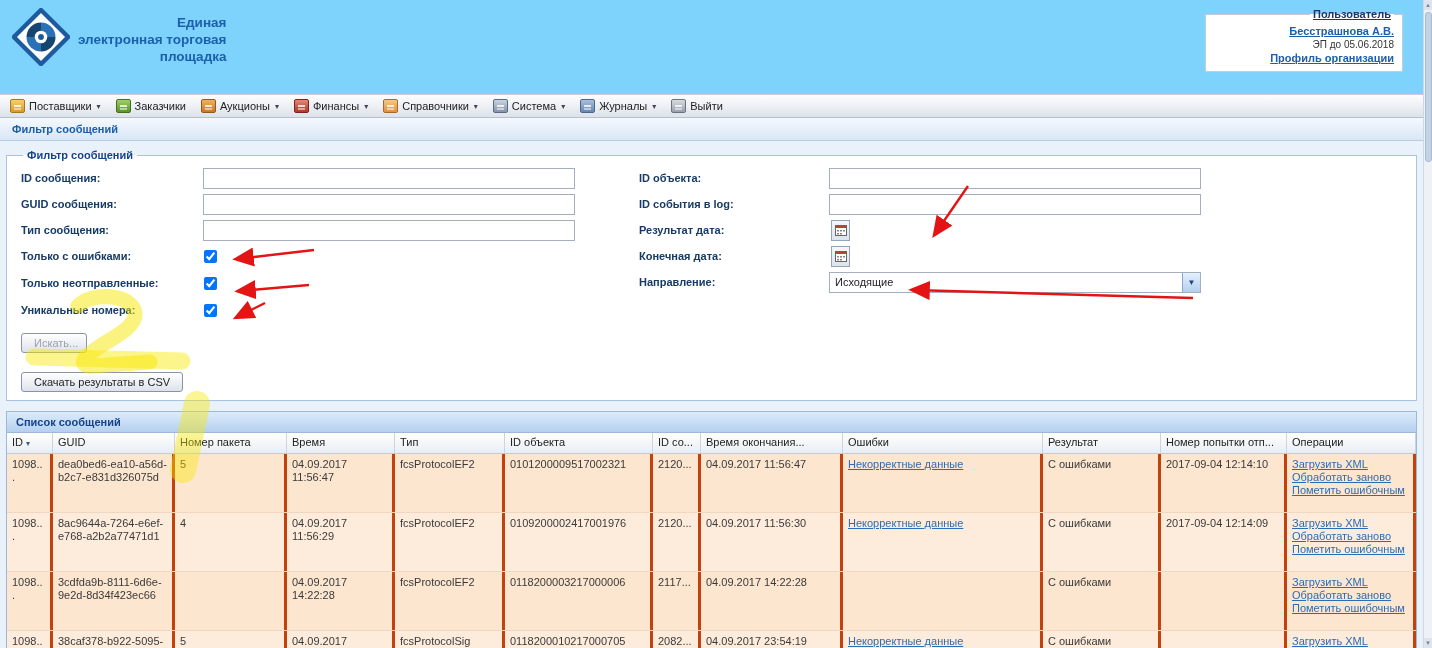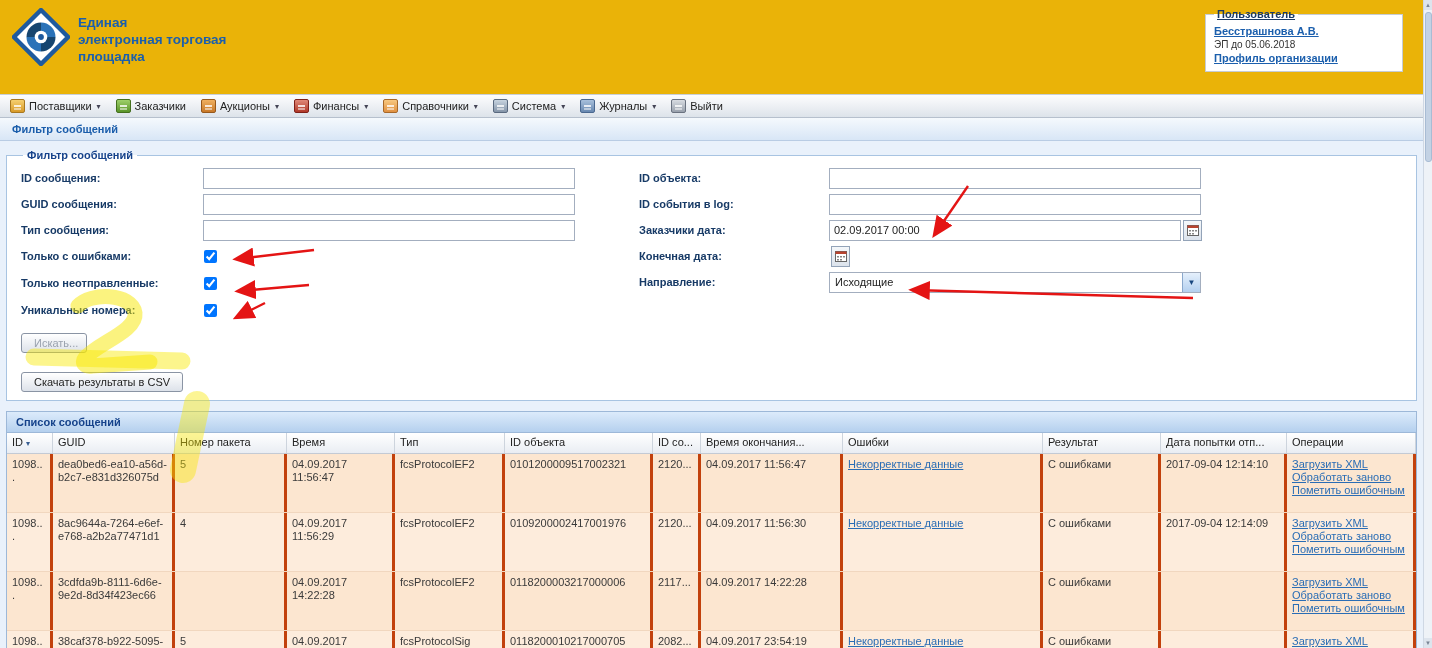--- a/index.html
+++ b/index.html
@@ -2,21 +2,21 @@
 <html><head>
 <meta charset="utf-8">
 <style>
   * { box-sizing: border-box; margin: 0; padding: 0; }
   html, body { width: 1432px; height: 648px; overflow: hidden;
     font-family: "Liberation Sans", sans-serif; font-size: 11px; background: #fff; color: #222; }
   .page { position: relative; width: 1432px; height: 648px; overflow: hidden; }
   .main-col { position: absolute; left: 0; top: 0; width: 1423px; height: 648px; }
 
   
-  .header { position: relative; height: 94px; background: #eab308; }
+  .header { position: relative; height: 94px; background: #7dd3fc; text-align: right; }
   .logo { position: absolute; left: 12px; top: 8px; width: 58px; height: 58px; }
   .brand { position: absolute; left: 78px; top: 14px; color: #1b5fad; font-weight: bold;
     font-size: 13.5px; line-height: 17px; white-space: pre-line; }
   .userbox { position: absolute; right: 20px; top: 8px; width: 198px; border: 1px solid #c6ccd4;
     background: #fff; padding: 4px 8px 6px; }
   .userbox legend { font-weight: bold; color: #1a3a66; padding: 0 3px; margin-left: 0; text-decoration: underline; }
   .userlink { display: block; color: #1b5fad; font-weight: bold; text-decoration: underline;
     cursor: pointer; line-height: 14px; }
   .usercert { display: block; color: #333; font-size: 10px; line-height: 13px; }
 
@@ -233,22 +233,21 @@
           <div class="fcol-right">
             <div class="frow">
               <label>ID объекта:</label>
               <input class="tinput" type="text" style="">
             </div>
             <div class="frow">
               <label>ID события в log:</label>
               <input class="tinput" type="text" style="">
             </div>
             <div class="frow">
-              <label>Заказчики дата:</label>
-              <input class="tinput dateinput" type="text" value="02.09.2017 00:00" style="">
+              <label>Результат дата:</label>
               <button class="cal-btn">
                 <svg width="12" height="12" viewBox="0 0 12 12">
                     <rect x="0.5" y="1.5" width="11" height="10" fill="#fff" stroke="#666"></rect>
                     <rect x="0.5" y="1.5" width="11" height="2.5" fill="#b8432f"></rect>
                     <g fill="#888">
                       <rect x="2" y="6" width="2" height="1.5"></rect>
                       <rect x="5" y="6" width="2" height="1.5"></rect>
                       <rect x="8" y="6" width="2" height="1.5"></rect>
                       <rect x="2" y="9" width="2" height="1.5"></rect>
                       <rect x="5" y="9" width="2" height="1.5"></rect>
@@ -291,21 +290,21 @@
           <div class="gh-cell"><span>ID</span><span class="sort-ic">▾</span></div>
           <div class="gh-cell">GUID</div>
           <div class="gh-cell">Номер пакета</div>
           <div class="gh-cell">Время</div>
           <div class="gh-cell">Тип</div>
           <div class="gh-cell">ID объекта</div>
           <div class="gh-cell">ID со...</div>
           <div class="gh-cell">Время окончания...</div>
           <div class="gh-cell">Ошибки</div>
           <div class="gh-cell">Результат</div>
-          <div class="gh-cell">Дата попытки отп...</div>
+          <div class="gh-cell">Номер попытки отп...</div>
           <div class="gh-cell">Операции</div>
         </div>
         <div>
 
             <div class="grid-row">
               <div class="cell">1098...</div>
               <div class="cell">dea0bed6-ea10-a56d-b2c7-e831d326075d</div>
               <div class="cell">5</div>
               <div class="cell">04.09.2017 11:56:47</div>
               <div class="cell">fcsProtocolEF2</div>

